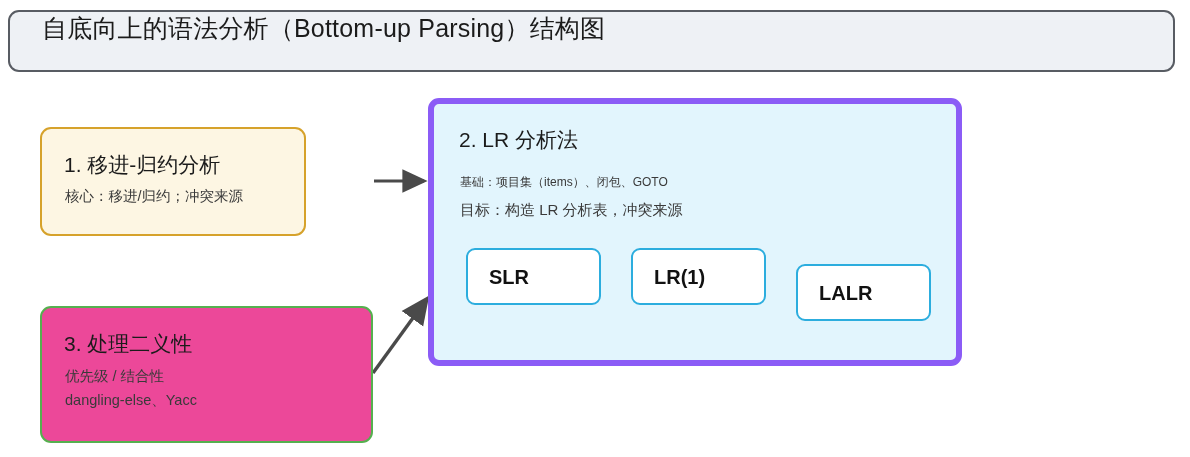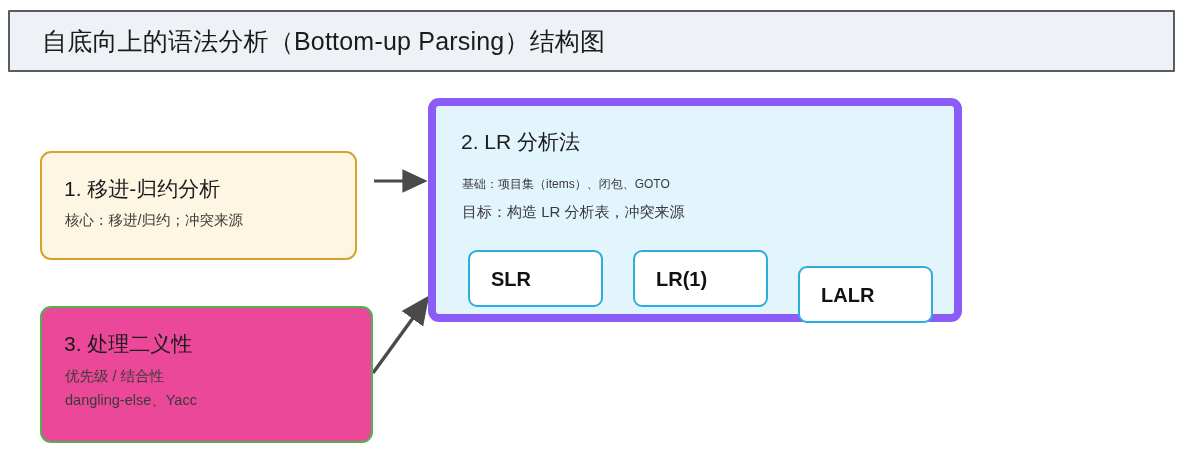--- a/index.html
+++ b/index.html
@@ -25,66 +25,64 @@
   
   #title-bar {
     position: absolute;
     left: 8px;
     top: 10px;
     width: 1167px;
     height: 62px;
     box-sizing: border-box;
     background: #eef1f5;
     border: 2px solid #585c63;
-    border-radius: 1px;
+    border-radius: 11px;
     display: flex;
-    align-items: center;
   }
   #title-text {
     padding-left: 32px;
     font-size: 25px;
     color: #1b1b1b;
     letter-spacing: 0.2px;
     white-space: nowrap;
   }
 
   
   .node {
     position: absolute;
     box-sizing: border-box;
     border-radius: 11px;
   }
 
   #node-shift-reduce {
     left: 40px;
     top: 127px;
-    width: 317px;
+    width: 266px;
     height: 109px;
     background: #fdf6e3;
     border: 2px solid #d6a22b;
-    margin-top: 24px;
   }
   #node-ambiguity {
     left: 40px;
     top: 306px;
     width: 333px;
     height: 137px;
     background: #ec4899;
     border: 2px solid #55b css;
   }
   #node-ambiguity {
     border: 2px solid #55b04f;
   }
   #node-lr {
     left: 428px;
     top: 98px;
     width: 534px;
-    height: 224px;
+    height: 268px;
     background: #e2f5fd;
-    border: 8px solid #8b5cf6;
+    border: 6px solid #8b5cf6;
     padding-left: 15px;
   }
 
   .node-title {
     position: absolute;
     font-size: 21px;
     color: #1b1b1b;
     white-space: nowrap;
   }
   .node-line {

